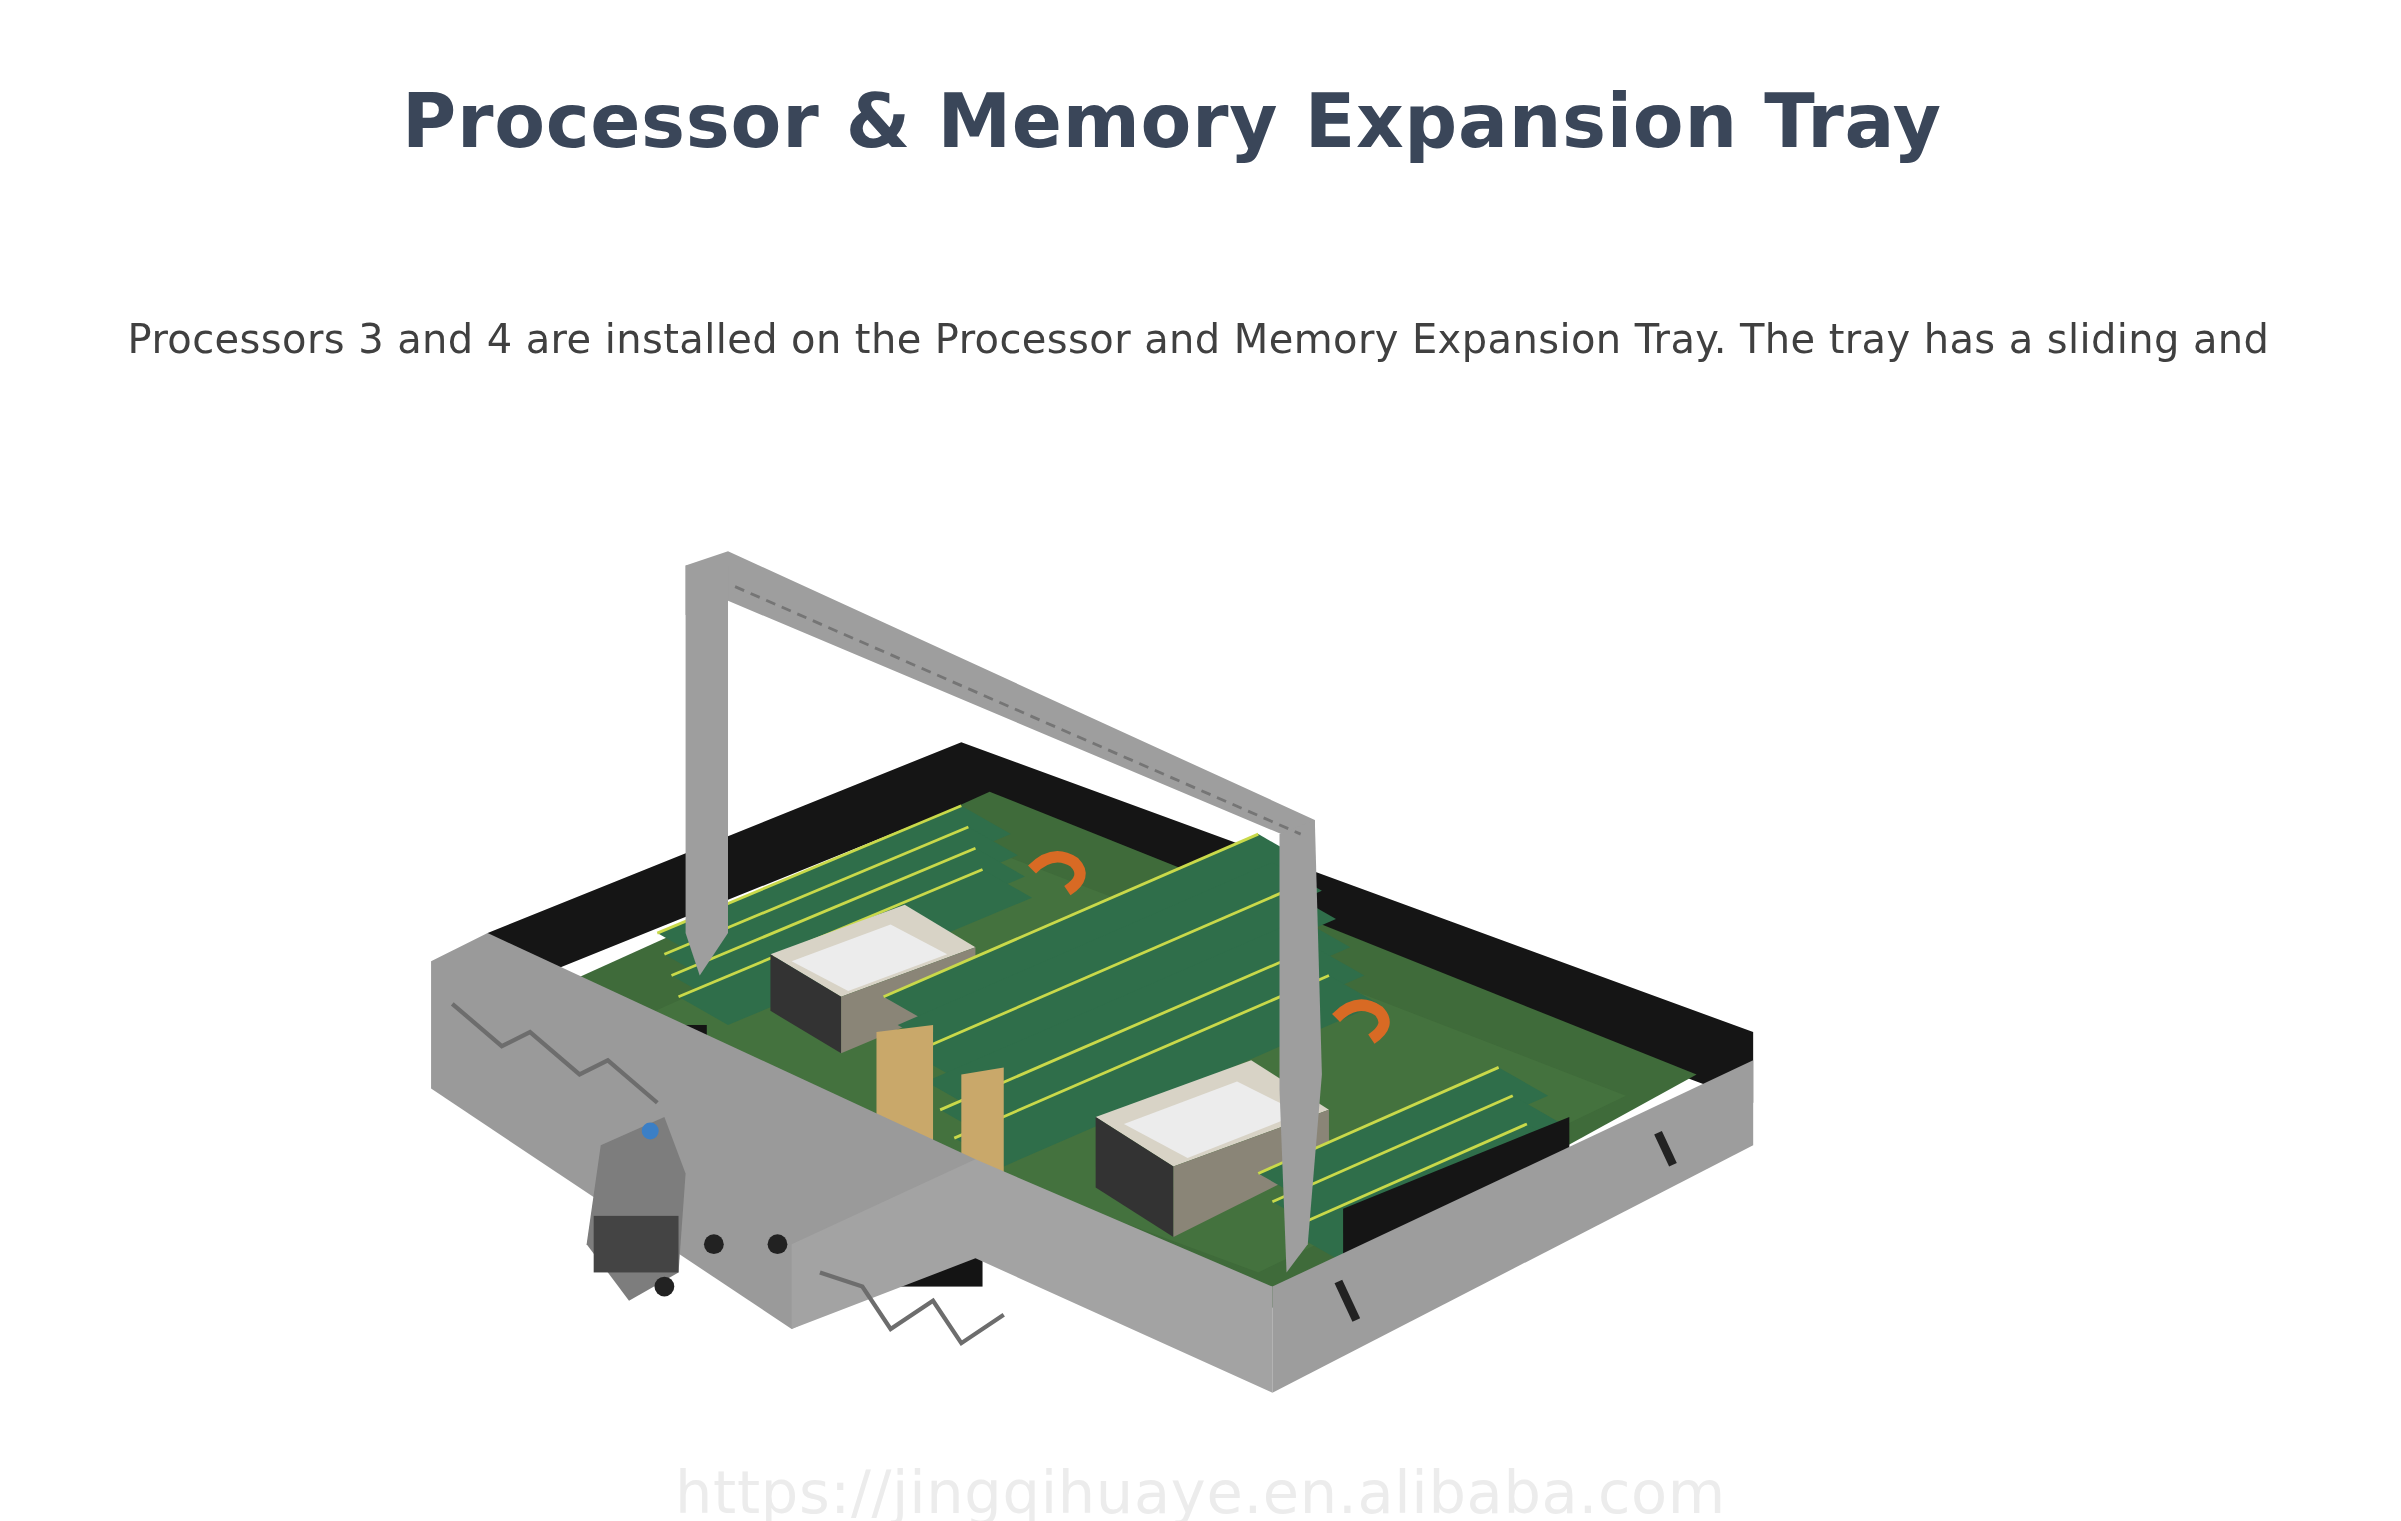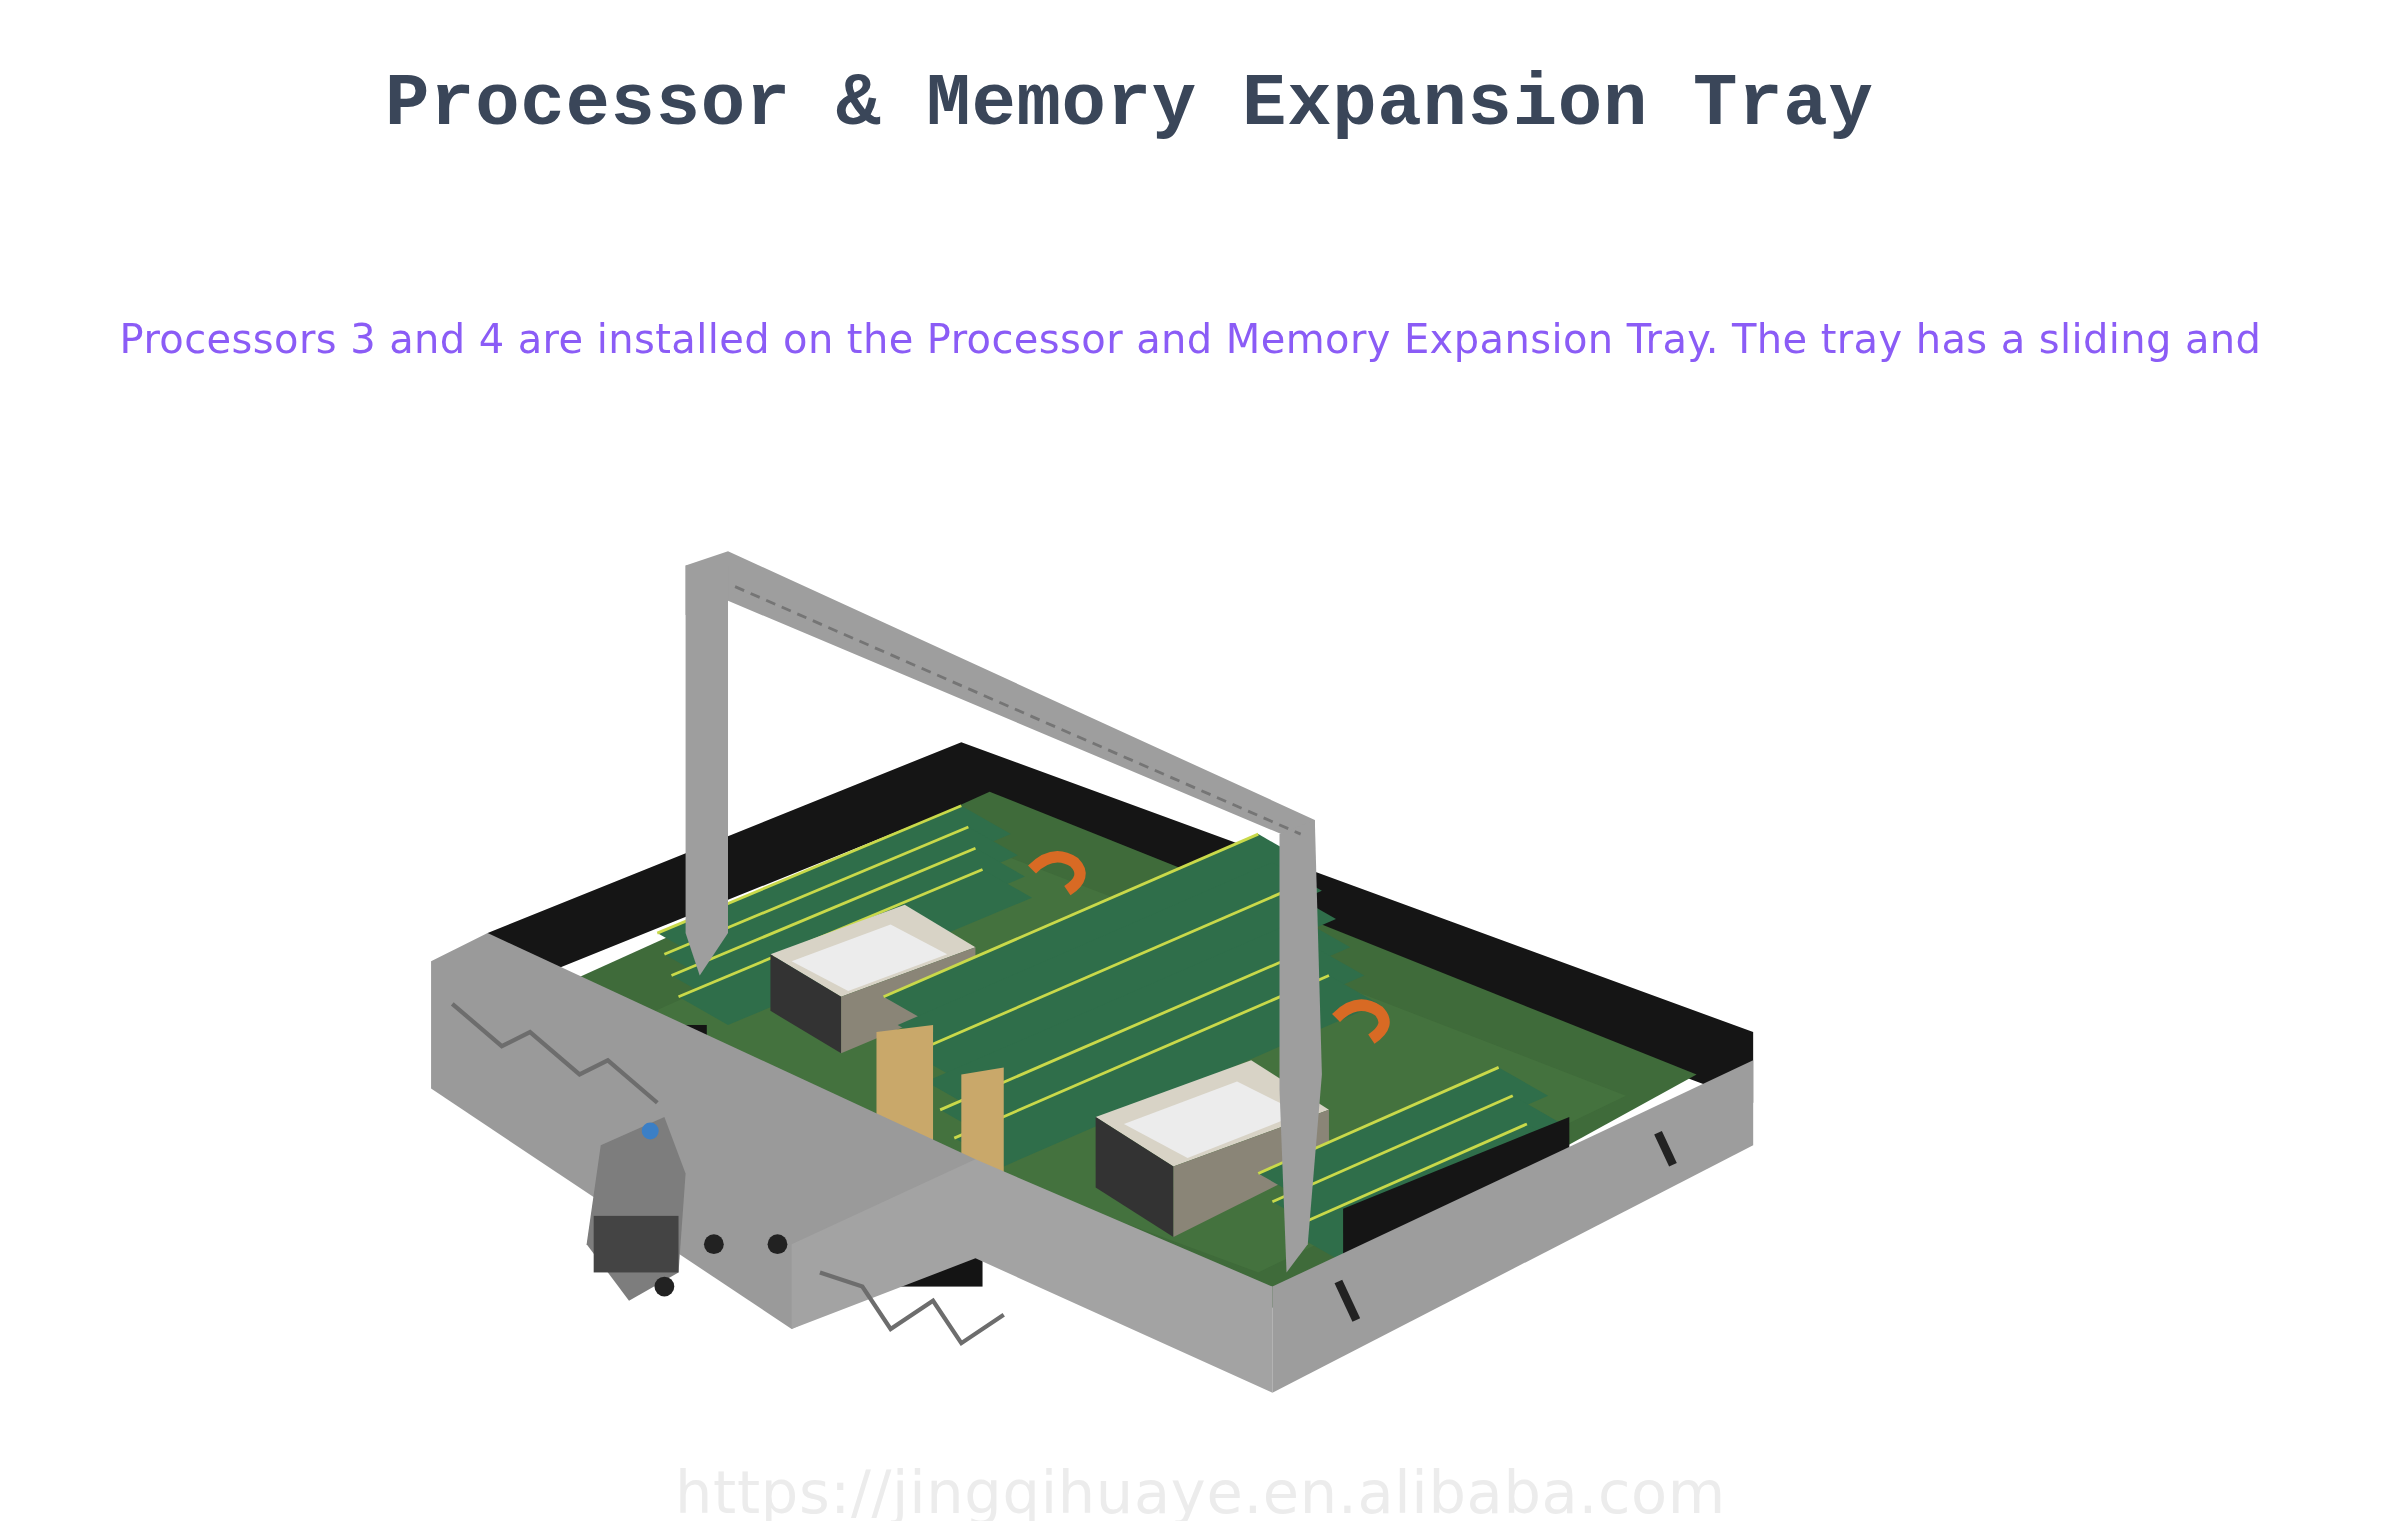--- a/index.html
+++ b/index.html
@@ -4,38 +4,38 @@
 <style>
   html, body { margin:0; padding:0; background:#ffffff; }
   body { width:2401px; height:1522px; position:relative; overflow:hidden; font-family:"DejaVu Sans", sans-serif; }
   .title {
     position:absolute; left:385px; top:62px; width:1556px;
     font-family:"DejaVu Sans", sans-serif; font-weight:bold;
     font-size:74px; line-height:85px; color:#3a4659; letter-spacing:0.7px;
     white-space:nowrap;
   }
   .desc {
-    position:absolute; left:4px; top:311px; width:2373px;
+    position:absolute; left:12px; top:311px; width:2373px;
     font-family:"DejaVu Sans", sans-serif; font-size:40px; line-height:57px;
-    color:#8b5cf6; text-align:center; letter-spacing:0.4px;
+    color:#404040; text-align:center; letter-spacing:0.4px;
   }
   .desc span { display:block; white-space:nowrap; }
   .product {
     position:absolute; left:424px; top:537px; width:1414px; height:877px;
   }
   .watermark {
     position:absolute; left:0; top:1457px; width:2401px; text-align:center;
     font-family:"DejaVu Sans", sans-serif; font-size:59px; line-height:71px;
     color:#ececec; letter-spacing:0.7px;
   }
 </style>
 </head>
 <body>
 
-<h1 class="title" style="margin:0;font-family:Liberation Mono, monospace;">Processor &amp; Memory Expansion Tray</h1>
+<h1 class="title" style="margin:17px;">Processor &amp; Memory Expansion Tray</h1>
 
 <div class="desc">
   <span>Processors 3 and 4 are installed on the Processor and Memory Expansion Tray. The tray has a sliding and</span>
 </div>
 
 <div class="product" title="Processor and Memory Expansion Tray with two processors, DIMM slots and lift handle">
   <svg width="1414" height="877" viewBox="0 0 2000 1240" xmlns="http://www.w3.org/2000/svg">
 
     <polygon points="90,560 760,290 1880,700 1880,800 760,380 90,650" fill="#151515"></polygon>
 

